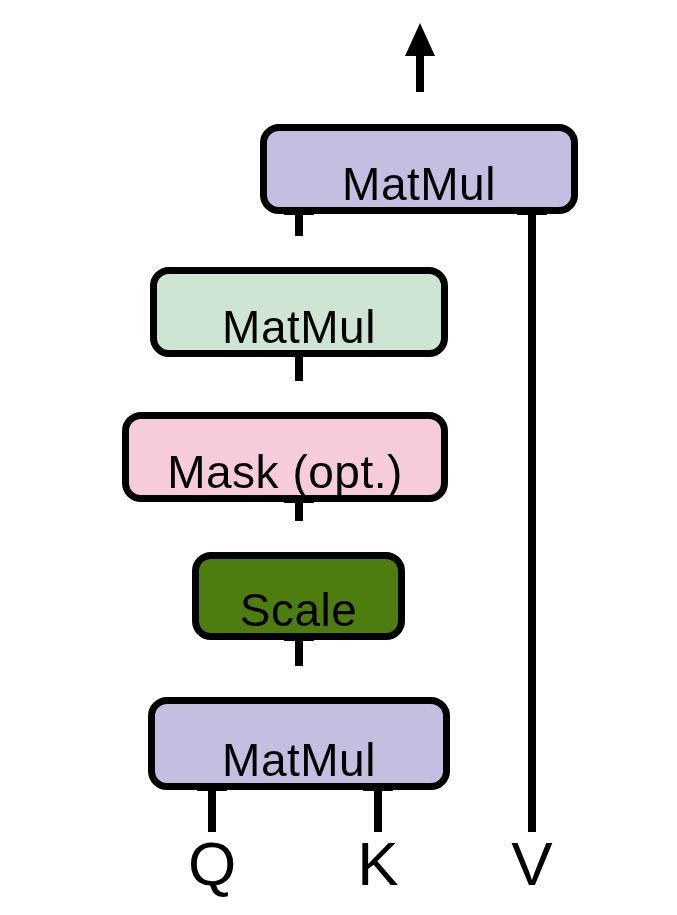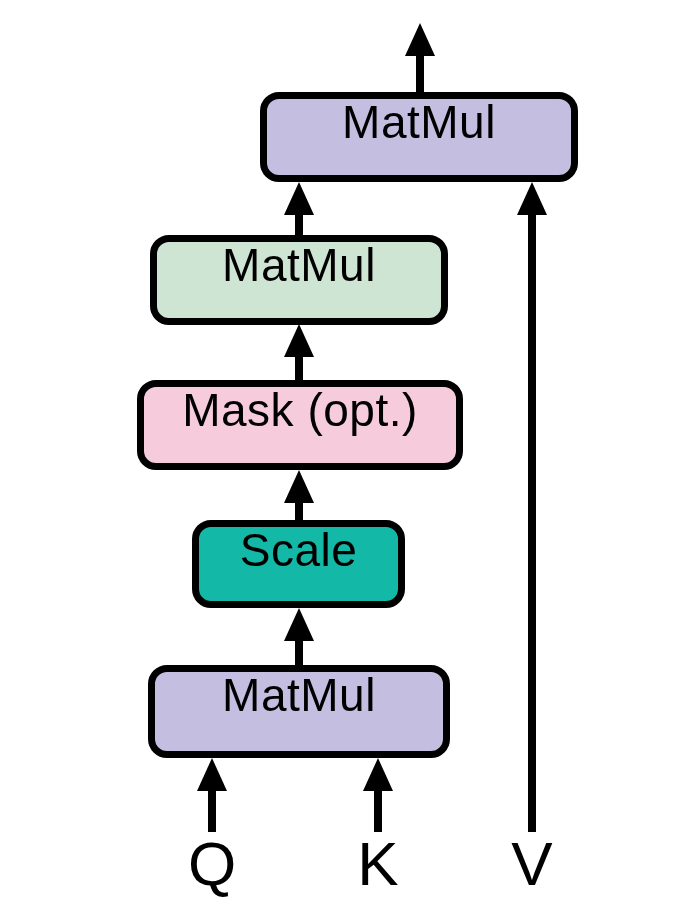--- a/index.html
+++ b/index.html
@@ -16,33 +16,34 @@
     font-family: "Liberation Sans", sans-serif;
   }
 
   
   .node {
     position: absolute;
     box-sizing: border-box;
     border: 7px solid #000000;
     border-radius: 19px;
     display: flex;
-    align-items: flex-start;
+    align-items: flex-end;
     justify-content: center;
+    margin-top: 32px;
   }
   .node .label {
     font-size: 46px;
     line-height: 1;
     color: #000000;
     white-space: nowrap;
     letter-spacing: 0.5px;
   }
   .n-matmul-top    { left: 260px; top:  92px; width: 318px; height: 90px; }
   .n-softmax       { left: 150px; top: 235px; width: 298px; height: 90px; }
-  .n-mask          { left: 137px; top: 380px; width: 326px; height: 90px; }
+  .n-mask          { left: 122px; top: 380px; width: 326px; height: 90px; }
   .n-scale         { left: 192px; top: 520px; width: 213px; height: 88px; }
   .n-matmul-bottom { left: 148px; top: 665px; width: 302px; height: 93px; }
 
   
   .arrow { position: absolute; left: 0; top: 0; width: 0; height: 0; }
   .stem {
     position: absolute;
     width: 8px;
     background: #000000;
   }
@@ -144,21 +145,21 @@
   </div>
 
   <div class="node n-softmax" style="background-color: rgb(207, 229, 211);">
     <span class="label">MatMul</span>
   </div>
 
   <div class="node n-mask" style="background-color: rgb(246, 204, 220);">
     <span class="label">Mask (opt.)</span>
   </div>
 
-  <div class="node n-scale" style="background-color: #14b8a6;">
+  <div class="node n-scale" style="background-color: #4d7c0f;">
     <span class="label">Scale</span>
   </div>
 
   <div class="node n-matmul-bottom" style="background-color: rgb(196, 190, 224);">
     <span class="label">MatMul</span>
   </div>
 
   <div class="io-label l-q">Q</div>
   <div class="io-label l-k">K</div>
   <div class="io-label l-v">V</div>

